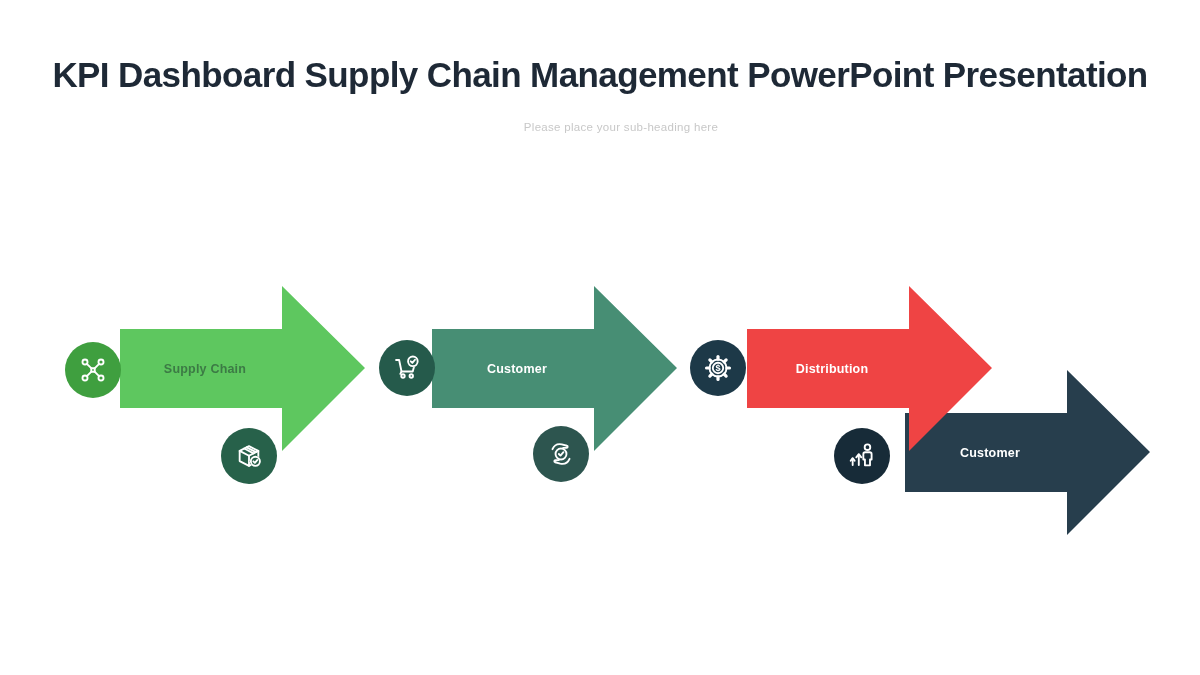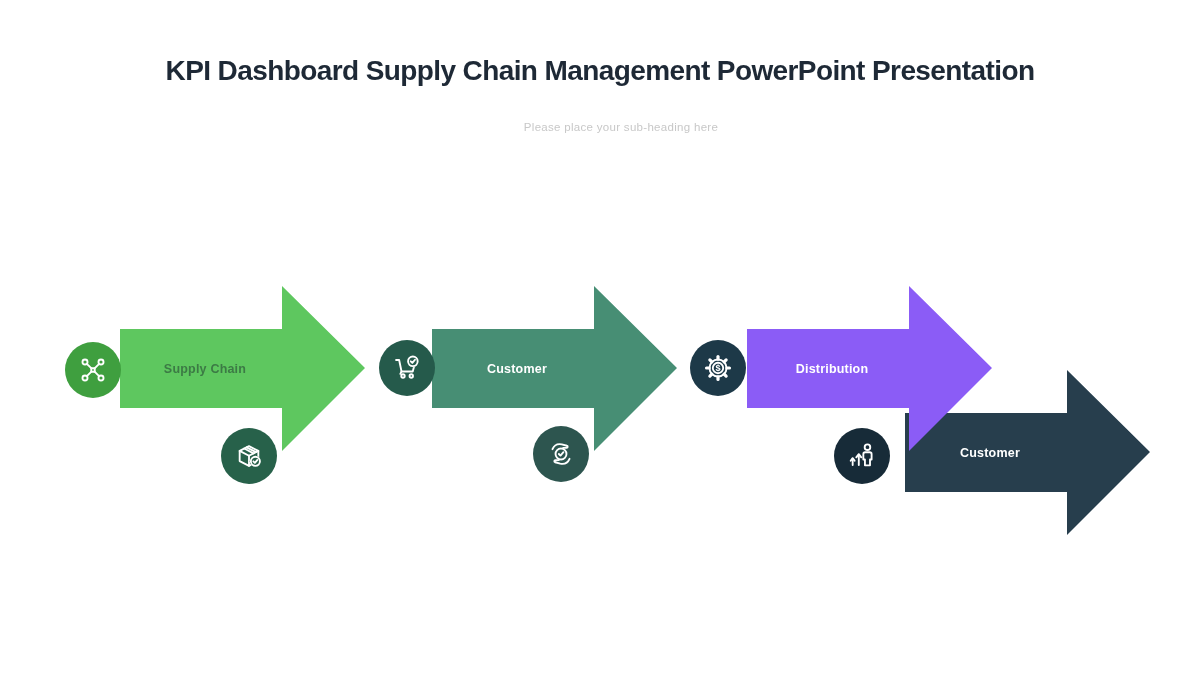--- a/index.html
+++ b/index.html
@@ -10,21 +10,21 @@
     background: #ffffff;
     overflow: hidden;
     font-family: "Liberation Sans", sans-serif;
   }
   .title {
     position: absolute;
     top: 55px;
     left: 0;
     right: 0;
     text-align: center;
-    font-size: 28px;
+    font-size: 35px;
     font-weight: 700;
     letter-spacing: -0.6px;
     margin: 0;
   }
   .subtitle {
     position: absolute;
     top: 121px;
     left: 0;
     right: 0;
     text-align: center;
@@ -152,21 +152,21 @@
 
     <div class="icon-circle c4" style="background: rgb(45, 85, 79);">
       <svg viewBox="0 0 24 24">
         <circle cx="12" cy="12" r="4.1"></circle>
         <path d="M10.4 12 l1.2 1.2 l2.2 -2.6"></path>
         <path d="M5.6 8.4 C6.8 5.6 9.6 4.2 12.6 4.8 L16.4 5.8 C17.3 6 17.2 7.2 16.2 7.3 L13.6 7.4"></path>
         <path d="M18.4 15.6 C17.2 18.4 14.4 19.8 11.4 19.2 L7.6 18.2 C6.7 18 6.8 16.8 7.8 16.7 L10.4 16.6"></path>
       </svg>
     </div>
 
-    <div class="arrow a5" style="background: #8b5cf6;">
+    <div class="arrow a5" style="background: #ef4444;">
       <span class="label" style="color: rgb(255, 255, 255);">Distribution</span>
     </div>
     <div class="icon-circle c5" style="background: rgb(29, 57, 72);">
       <svg viewBox="0 0 24 24">
         <g stroke-width="2.4">
           <line x1="12" y1="3.4" x2="12" y2="5.4"></line>
           <line x1="12" y1="18.6" x2="12" y2="20.6"></line>
           <line x1="3.4" y1="12" x2="5.4" y2="12"></line>
           <line x1="18.6" y1="12" x2="20.6" y2="12"></line>
           <line x1="5.9" y1="5.9" x2="7.4" y2="7.4"></line>

